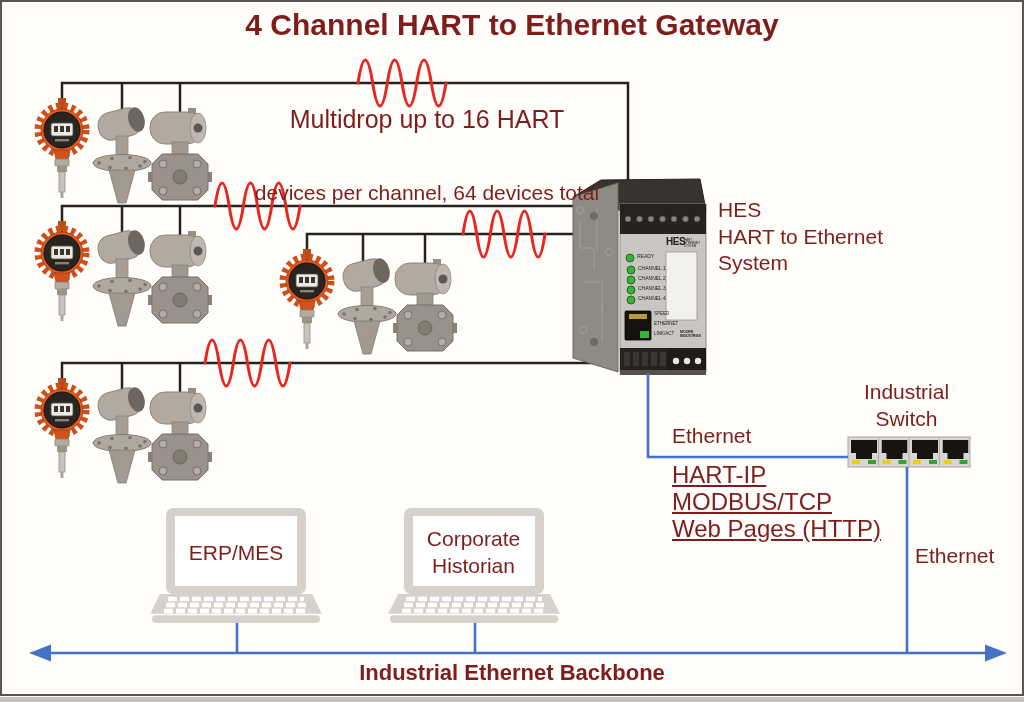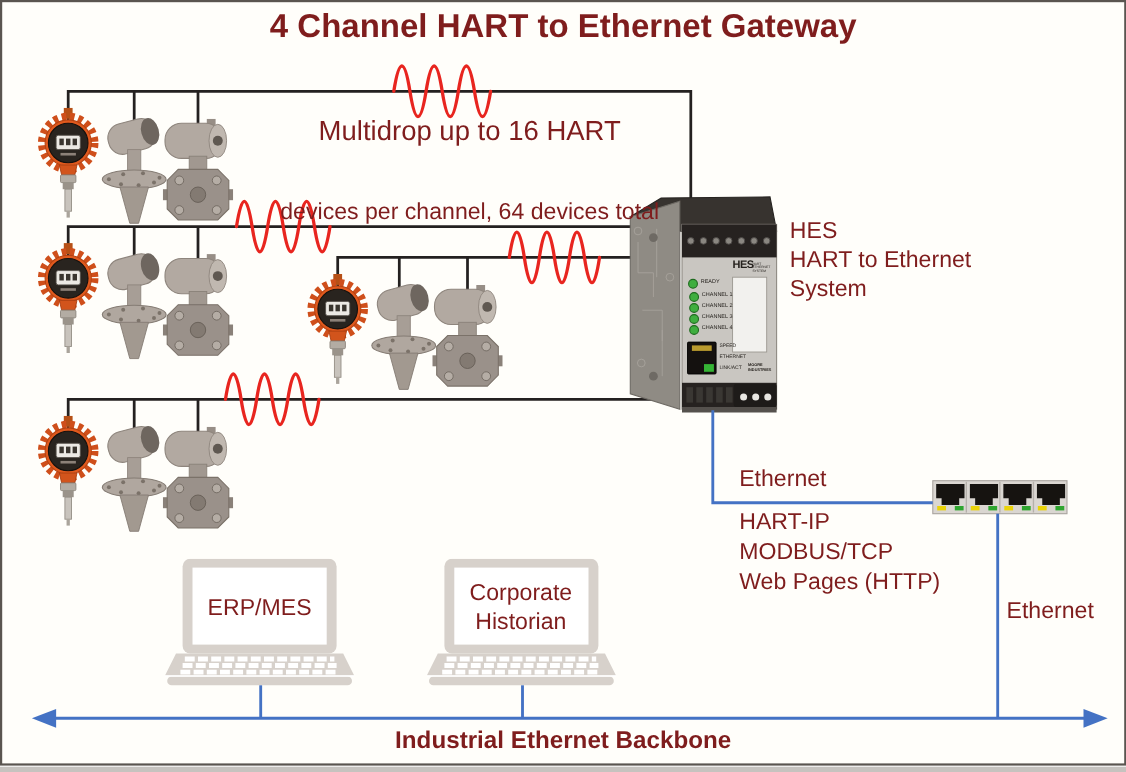--- a/index.html
+++ b/index.html
@@ -7,21 +7,21 @@
           font-family:"Liberation Sans",sans-serif;}
   #frame{position:absolute;left:0;top:0;width:1020px;height:692px;border:2px solid #5a5550;background:#fffefa;}
   #bottom-strip{position:absolute;left:0;bottom:0;width:1024px;height:5px;background:#c6c3bf;}
   svg{position:absolute;left:0;top:0;}
   .lbl{position:absolute;color:#7f1d1d;white-space:pre-line;line-height:1.25;}
   #title{left:0;top:6px;width:1024px;text-align:center;font-size:30px;font-weight:bold;}
   #multidrop1{left:217px;top:104px;width:420px;text-align:center;font-size:25px;}
   #multidrop2{left:217px;top:136px;width:420px;text-align:center;font-size:21px;margin-top:44px;}
   #hes-label{left:718px;top:197px;font-size:21px;line-height:26.5px;}
   #eth1{left:672px;top:423px;font-size:21px;}
-  #protocols{left:672px;top:461px;font-size:21px;line-height:27px;}
+  #protocols{left:672px;top:461px;font-size:24px;line-height:27px;text-decoration:underline;}
   #switch-label{left:846px;top:379px;width:121px;text-align:center;font-size:21px;line-height:26.5px;}
   #eth2{left:915px;top:543px;font-size:21px;}
   #erp-label{left:166px;top:540px;width:140px;text-align:center;font-size:21px;}
   #historian-label{left:402px;top:525px;width:143px;text-align:center;font-size:21px;line-height:27px;}
   #backbone-label{left:0;top:659px;width:1024px;text-align:center;font-size:22px;font-weight:bold;}
   
   .tiny{position:absolute;color:#26221e;line-height:1.05;}
   #hes-logo{left:666px;top:237px;font-size:10px;font-weight:bold;letter-spacing:-0.5px;}
   #hes-logo-sub{left:684px;top:239px;font-size:3px;line-height:3.2px;white-space:pre-line;}
   #led-ready{left:637px;top:254px;font-size:5px;}
@@ -224,20 +224,22 @@
   <div class="lbl" id="title">4 Channel HART to Ethernet Gateway</div>
   <div class="lbl" id="multidrop1">Multidrop up to 16 HART</div>
   <div class="lbl" id="multidrop2">devices per channel, 64 devices total</div>
   <div class="lbl" id="hes-label">HES
 HART to Ethernet
 System</div>
   <div class="lbl" id="eth1">Ethernet</div>
   <div class="lbl" id="protocols">HART-IP
 MODBUS/TCP
 Web Pages (HTTP)</div>
+  <div class="lbl" id="switch-label">Industrial
+Switch</div>
   <div class="lbl" id="eth2">Ethernet</div>
   <div class="lbl" id="historian-label">Corporate
 Historian</div>
   <div class="lbl" id="erp-label">ERP/MES</div>
   <div class="lbl" id="backbone-label">Industrial Ethernet Backbone</div>
 
   <div class="tiny" id="hes-logo">HES</div>
   <div class="tiny" id="hes-logo-sub">HART
 ETHERNET
 SYSTEM</div>

